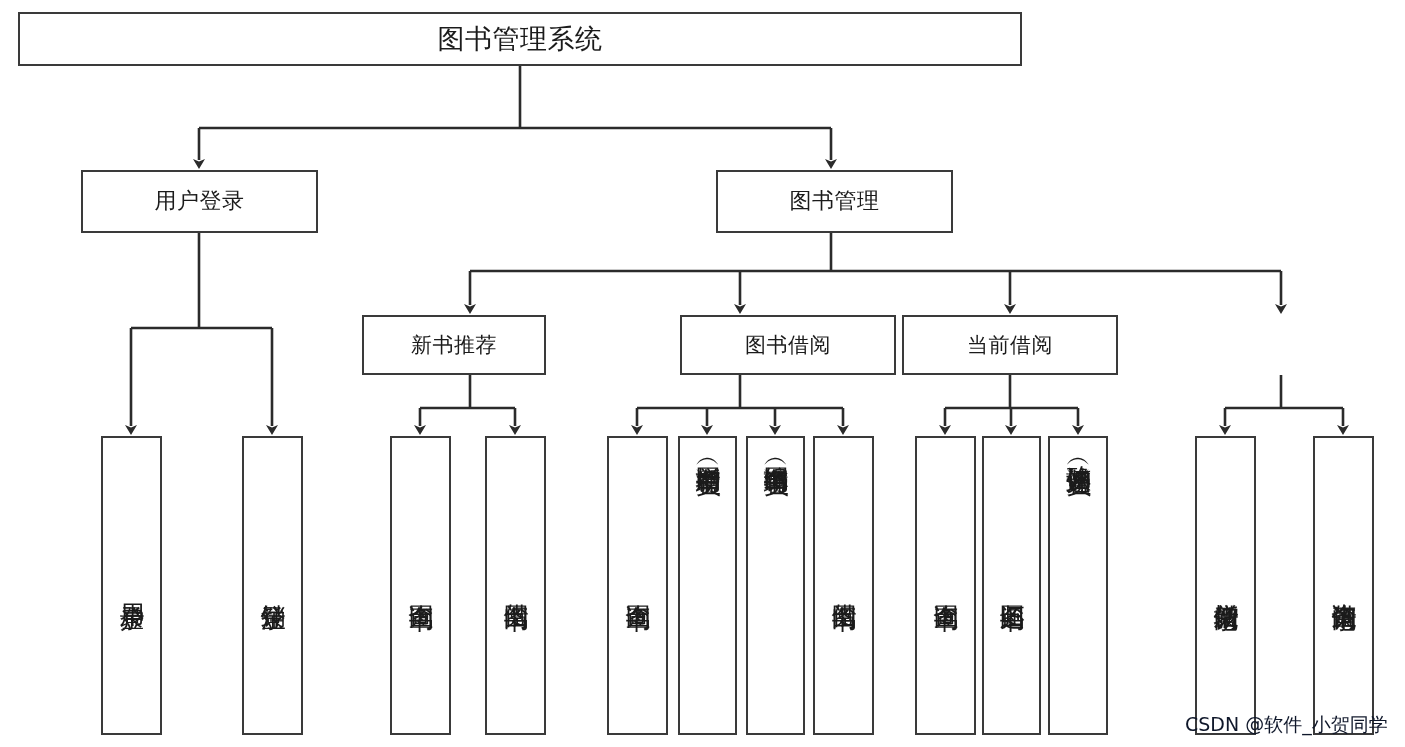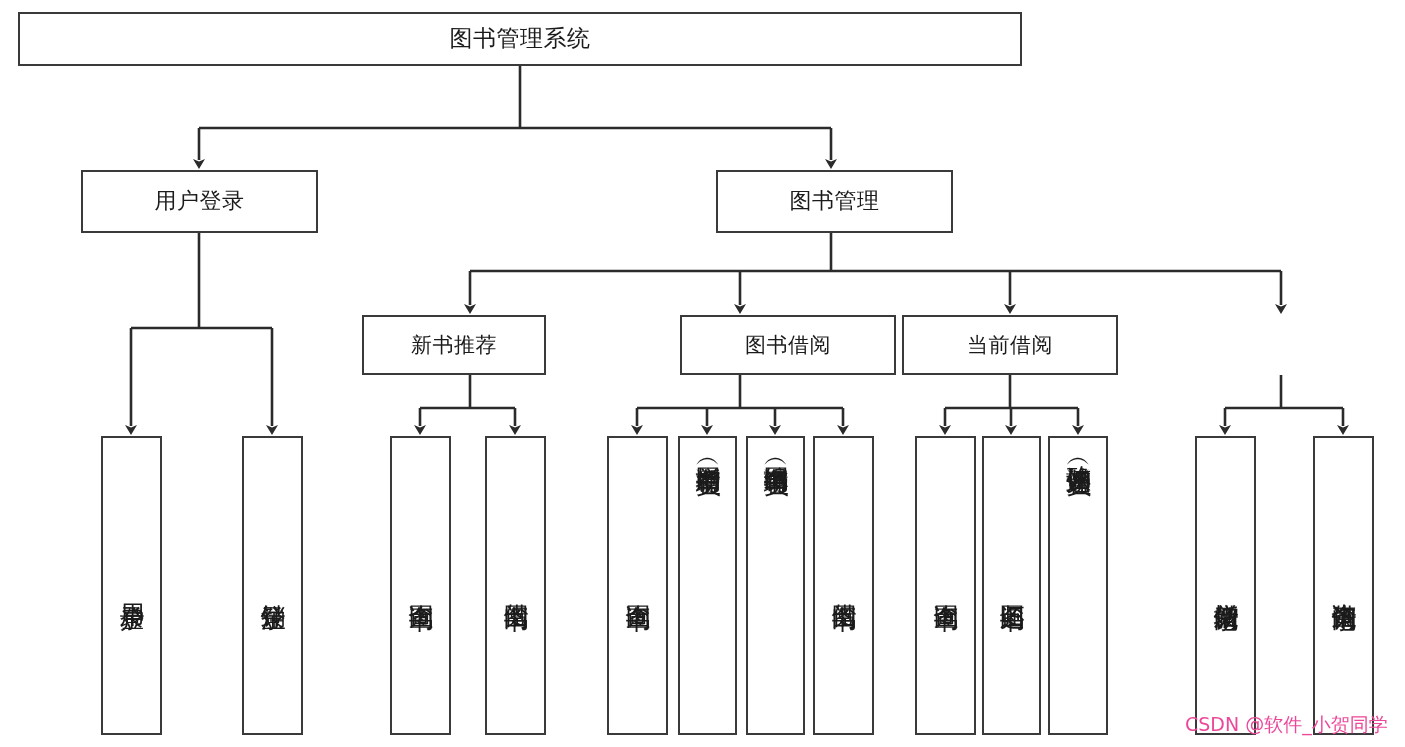--- a/index.html
+++ b/index.html
@@ -36,21 +36,21 @@
     justify-content: center;
     color: #1b1b1b;
     z-index: 2;
   }
   .node-label {
     display: block;
     text-align: center;
     line-height: 1.28;
     letter-spacing: 0.5px;
   }
-  .node.root .node-label { font-size: 23px; }
+  .node.root .node-label { font-size: 27px; }
   .node.level2 .node-label { font-size: 22px; }
   .node.level3 .node-label { font-size: 21px; }
   .node.leaf {
     align-items: flex-start;
     padding-top: 8px;
   }
   .node.leaf .node-label {
     writing-mode: vertical-rl;
     text-orientation: upright;
     font-size: 25px;
@@ -59,21 +59,21 @@
     white-space: nowrap;
     margin: 0 auto;
   }
   .node.leaf.tall-text { align-items: flex-start; }
   .node.leaf.mid-text { align-items: center; padding-top: 0; }
   #watermark {
     position: absolute;
     left: 1185px;
     top: 712px;
     font-size: 19px;
-    color: #ec4899;
+    color: #0f172a;
     white-space: nowrap;
     z-index: 5;
     font-family: "DejaVu Sans", "Liberation Sans", sans-serif;
     text-align: center;
   }
 </style>
 </head>
 <body>
 
 <div id="canvas">

